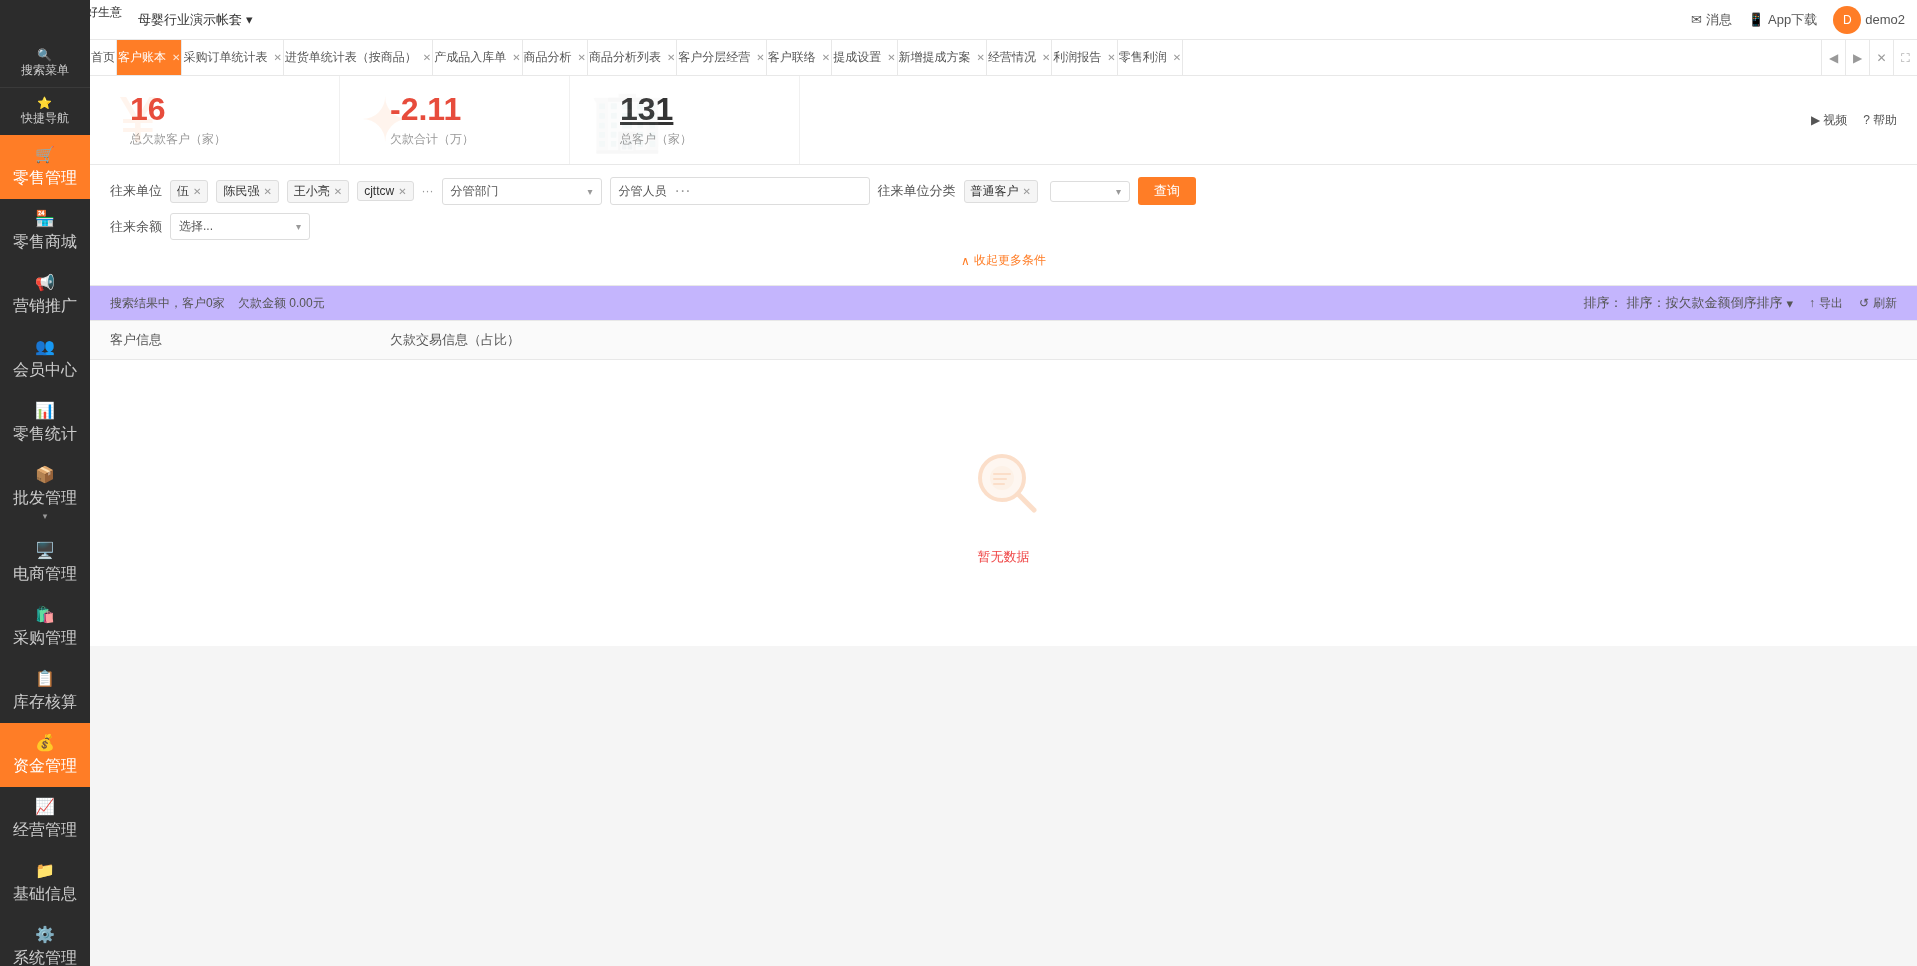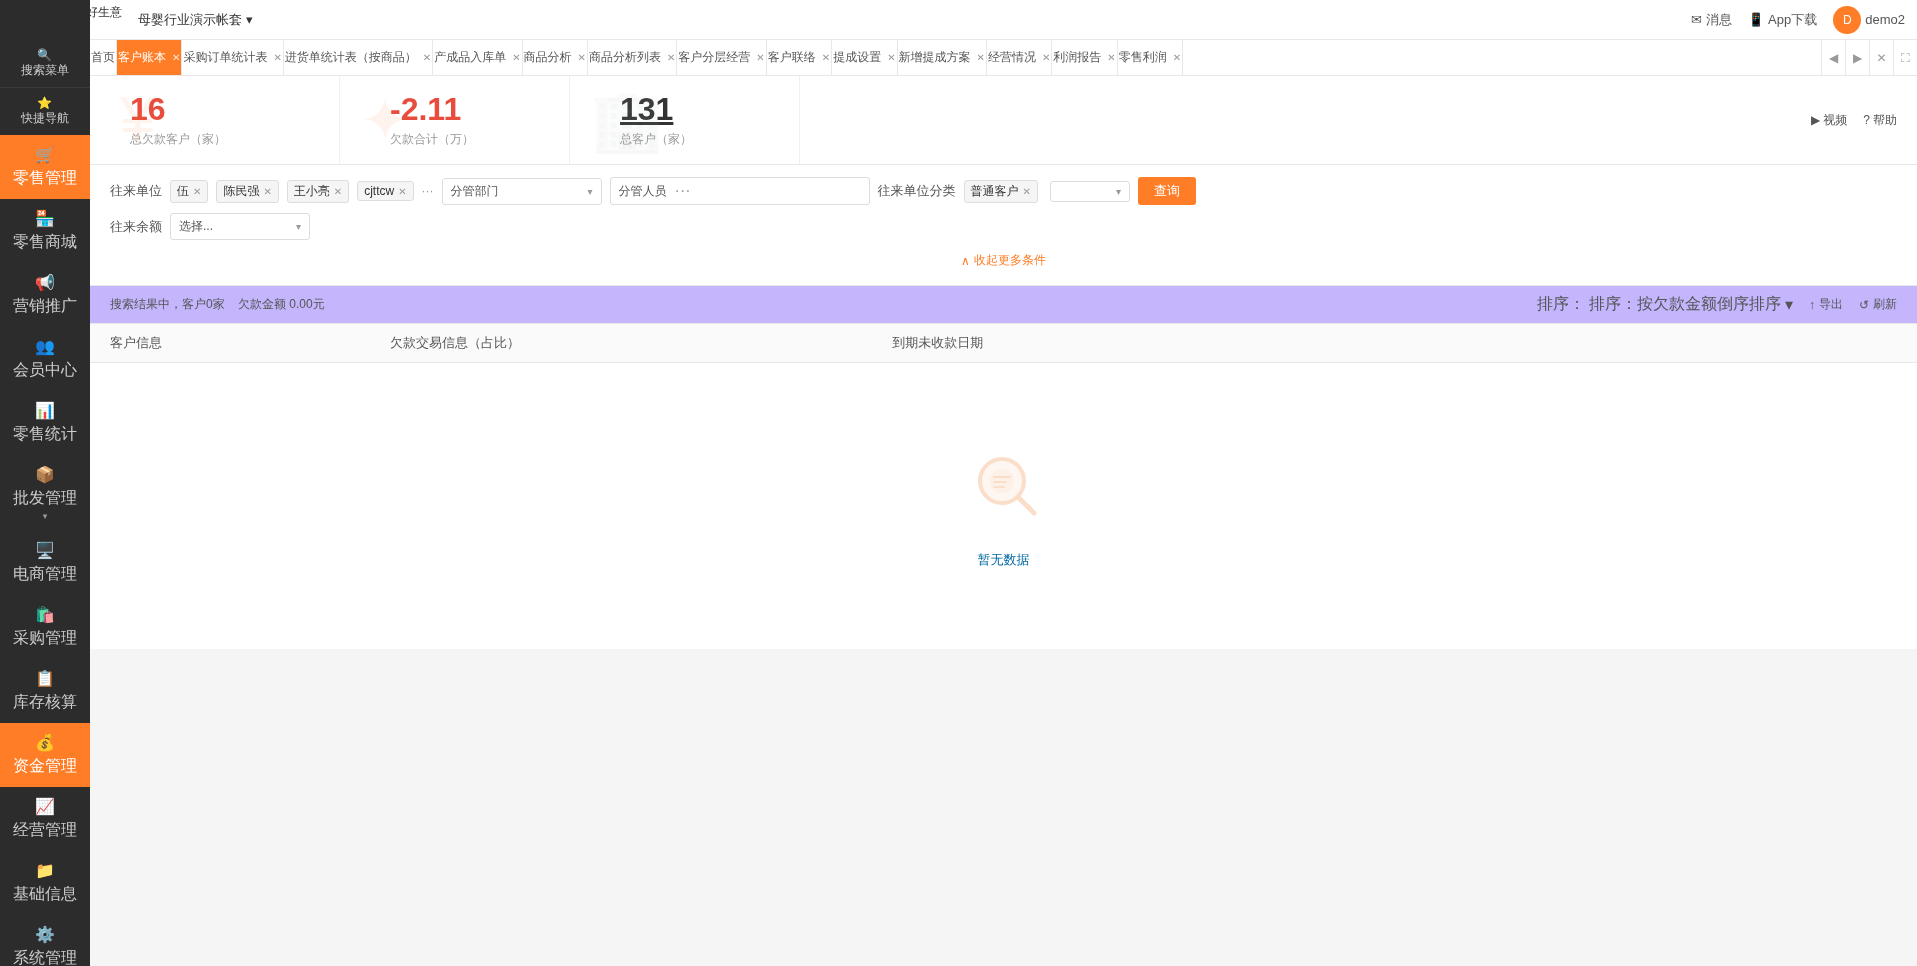--- a/index.html
+++ b/index.html
@@ -139,21 +139,21 @@
     }
 
     
     .search-result-bar {
       display: flex; align-items: center; justify-content: space-between;
       padding: 8px 20px; background: #c4b5fd; border-bottom: 1px solid #e8e8e8;
       font-size: 12px; color: #555;
     }
     .result-actions { display: flex; align-items: center; gap: 16px; }
     .result-action { display: flex; align-items: center; gap: 4px; cursor: pointer; color: #555; }
-    .sort-select { display: flex; align-items: center; gap: 4px; font-size: 16px; color: #555; }
+    .sort-select { display: flex; align-items: center; gap: 4px; font-size: 13px; color: #555; }
     .btn-query {
       background: #ff7d26; color: #fff; border: none; border-radius: 3px;
       padding: 5px 16px; font-size: 13px; cursor: pointer; flex-shrink: 0;
     }
 
     
     .data-table { background: #fff; width: 100%; }
     .table-header {
       display: grid;
       grid-template-columns: 280px 1fr 1fr 1fr;
@@ -161,21 +161,21 @@
       padding: 10px 20px;
       background: #fafafa;
     }
     .th { font-size: 13px; color: #555; font-weight: normal; }
 
     
     .empty-state {
       display: flex; flex-direction: column; align-items: center; justify-content: center;
       padding: 80px 20px; color: #ccc;
     }
-    .empty-text { font-size: 13px; color: #0369a1; }
+    .empty-text { font-size: 13px; color: #ef4444; }
   </style>
 </head>
 <body>
 
 <div class="top-bar">
   <div class="top-bar-left">
     <div class="logo-area">
       <div class="logo-icon">好</div>
       <div>
         <div class="logo-text">畅捷通好生意</div>
@@ -448,21 +448,20 @@
         <span>↺</span>
         <span>刷新</span>
       </div>
     </div>
   </div>
 
   <div class="data-table">
     <div class="table-header">
       <div class="th">客户信息</div>
       <div class="th">欠款交易信息（占比）</div>
-      <div class="th">到期未收款日期</div>
     </div>
 
     <div class="empty-state">
       <div style="font-size:70px;opacity:0.35;margin-bottom:12px;">
         
         <svg width="80" height="80" viewBox="0 0 80 80" fill="none" xmlns="http://www.w3.org/2000/svg">
           <ellipse cx="38" cy="38" rx="22" ry="22" stroke="#f4a266" stroke-width="4" fill="#fde8d6"></ellipse>
           <line x1="54" y1="54" x2="70" y2="70" stroke="#f4a266" stroke-width="5" stroke-linecap="round"></line>
           <circle cx="38" cy="38" r="12" fill="#f9c9a0" opacity="0.5"></circle>
           <path d="M30 34h16M30 39h12M30 44h10" stroke="#f4a266" stroke-width="2" stroke-linecap="round"></path>

